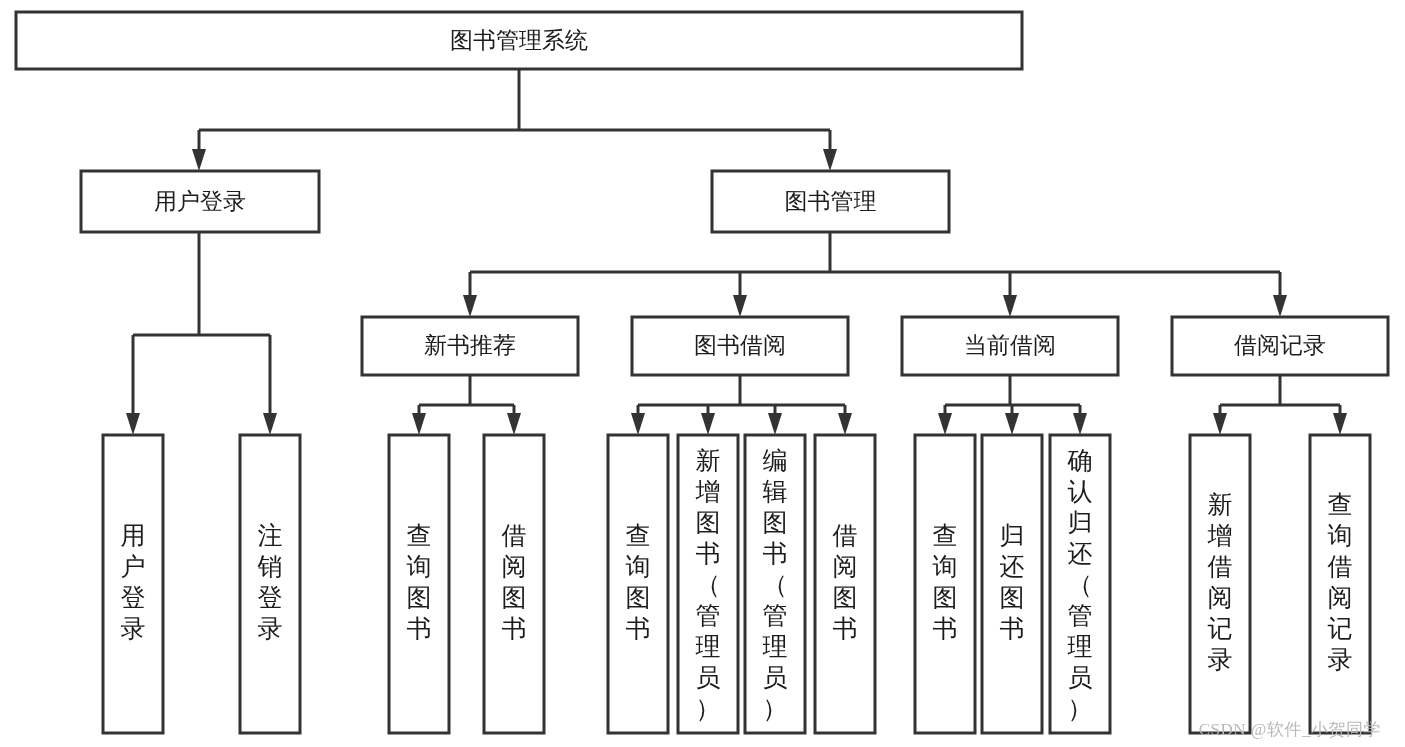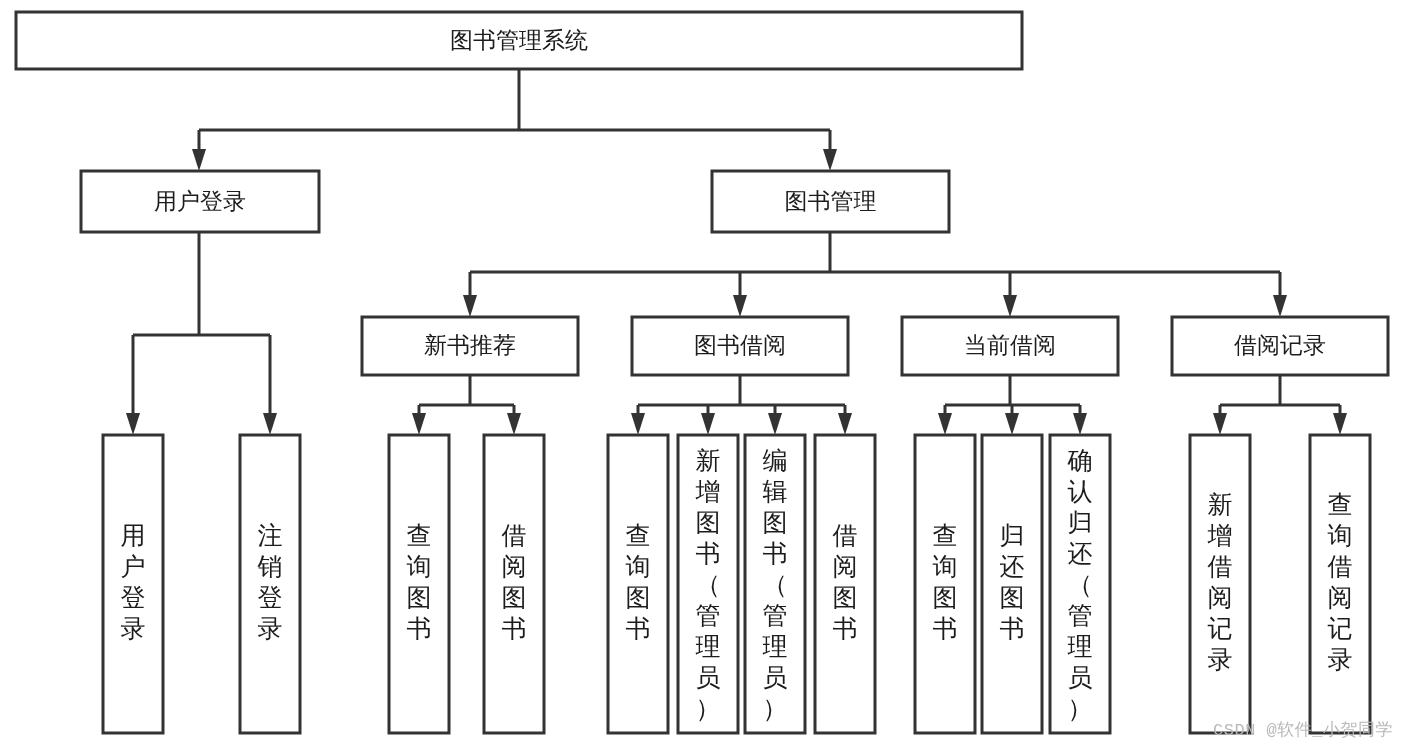--- a/index.html
+++ b/index.html
@@ -48,23 +48,23 @@
     dominant-baseline: middle;
   }
   .node-label-v-char {
     font-family: "Liberation Sans", "DejaVu Sans", sans-serif;
     font-size: 25px;
     fill: #1c1c1c;
     text-anchor: middle;
   }
   .watermark {
     position: absolute;
-    right: 12px;
+    right: 24px;
     bottom: 6px;
-    font-family: Liberation Mono, monospace;
+    font-family: Liberation Serif, serif;
     font-size: 17px;
     color: #b9b9b9;
     white-space: nowrap;
     letter-spacing: 0.5px;
     user-select: none;
   }
 </style>
 </head>
 <body>
 

